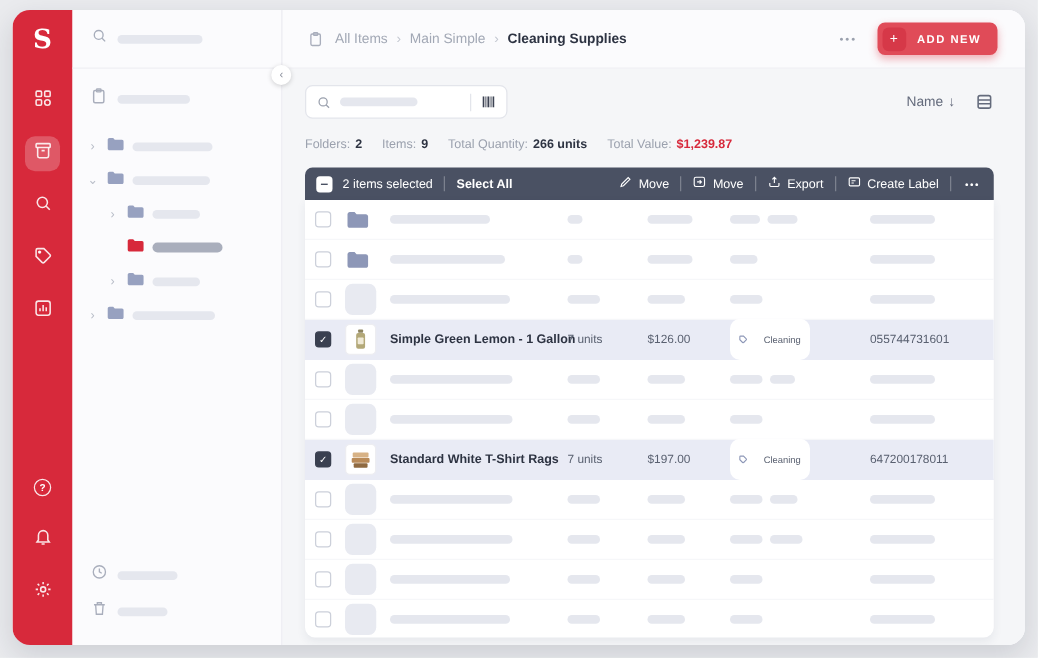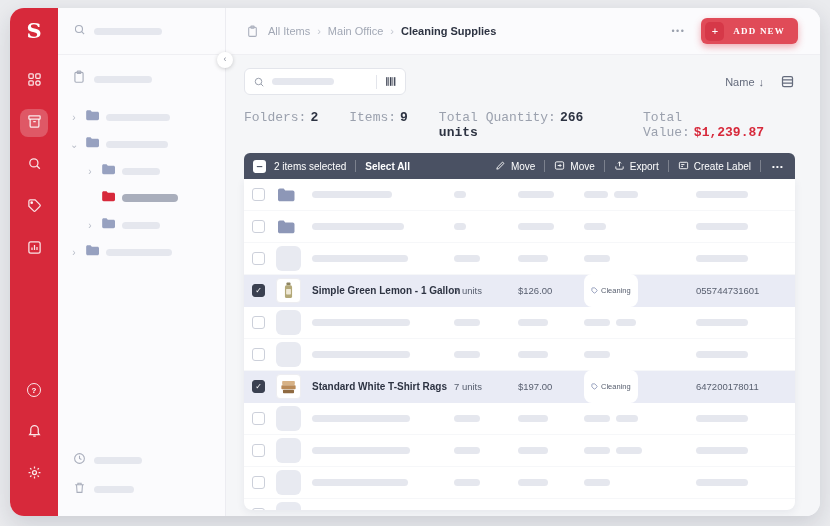--- a/index.html
+++ b/index.html
@@ -43,36 +43,36 @@
   .crumb-ic { color:#a9aebc; display:flex; margin-right:9px; }
   .crumb-ic svg { width:13px; height:13px; }
   .crumb { font-size:11px; color:#a2a8b5; cursor:pointer; }
   .crumb-sep { font-size:11px; color:#c3c7d0; margin:0 7px; }
   .crumb.current { color:#2d3342; font-weight:700; cursor:default; }
   .kebab { color:#9aa0ad; font-size:9px; letter-spacing:1.5px; margin-left:auto; cursor:pointer; padding:4px; }
   .add-btn { margin-left:12px; height:26px; background:#e04b58; border-radius:6px; display:flex; align-items:center;
              gap:9px; padding:0 13px 0 4px; cursor:pointer; box-shadow:0 3px 7px rgba(224,75,88,.45); }
   .add-plus { width:19px; height:19px; border-radius:5px; background:#d63848; color:#fff; font-size:11px;
               display:flex; align-items:center; justify-content:center; }
-  .add-label { color:#fff; font-size:9px; font-weight:700; letter-spacing:1.2px;font-family:Liberation Serif, serif; }
+  .add-label { color:#fff; font-size:9px; font-weight:700; letter-spacing:1.2px; }
 
   .content { flex:1; min-height:0; padding:13px 25px 0 18px; display:flex; flex-direction:column; overflow:hidden; }
   .controls { display:flex; align-items:center; flex:none; }
   .searchbox { width:162px; height:27px; background:#fff; border:1px solid #e3e5eb; border-radius:6px;
                display:flex; align-items:center; gap:7px; padding:0 8px; cursor:text; }
   .searchbox .mag { color:#9aa0ad; display:flex; }
   .searchbox .mag svg { width:12px; height:12px; }
   .sb-div { width:1px; height:14px; background:#e3e5eb; margin-left:auto; }
   .scan { color:#3c4252; display:flex; cursor:pointer; }
   .scan svg { width:13px; height:13px; }
   .sort { margin-left:auto; display:flex; align-items:center; gap:4px; color:#646b7c; font-size:11px; cursor:pointer; }
   .view-toggle { margin-left:16px; color:#646b7c; display:flex; cursor:pointer; }
   .view-toggle svg { width:15px; height:15px; }
 
-  .stats { flex:none; display:flex; gap:31px; margin:15px 0 13px; font-size:13px; color:#9ba1ae;font-family:Liberation Mono, monospace; }
+  .stats { flex:none; display:flex; gap:16px; margin:15px 0 13px; font-size:10px; color:#9ba1ae; }
   .stat b { color:#2d3342; margin-left:4px; font-weight:700; }
 
   .card { flex:1; min-height:0; display:flex; flex-direction:column; margin-bottom:6px; }
   .toolbar { height:26px; flex:none; background:#4a5163; border-radius:6px 6px 0 0; display:flex; align-items:center;
              padding:0 9px; color:#fff; }
   .tb-cb { width:13px; height:13px; background:#fff; border-radius:3px; display:flex; align-items:center;
            justify-content:center; color:#4a5163; font-size:11px; font-weight:700; line-height:0; cursor:pointer; }
   .tb-sel { font-size:10px; margin-left:8px;text-align:center; }
   .tb-sep { width:1px; height:12px; background:rgba(255,255,255,.28); margin:0 9px; }
   .tb-selectall { font-size:10px; font-weight:700; cursor:pointer; }
@@ -96,21 +96,21 @@
   .cb.checked { background:#3a4050; border-color:#3a4050; color:#fff; font-size:8px; }
   .folder-ic { color:#8d97b7; display:flex; }
   .folder-ic svg { width:19px; height:15px; }
   .thumb-sk { width:25px; height:25px; border-radius:6px; background:#e8eaf1; }
   .thumb-img { width:25px; height:25px; border-radius:4px; background:#fff; border:1px solid #ededf1;
                display:flex; align-items:center; justify-content:center; overflow:hidden; }
   .thumb-img svg { width:19px; height:19px; }
   .iname { font-size:10px; font-weight:700; color:#2d3342; white-space:nowrap; }
   .ival { font-size:9.5px; color:#596070; white-space:nowrap; }
   .chip { height:33px; background:#fff; border-radius:8px; padding:0 7px; display:inline-flex; align-items:center;
-          gap:3px; font-size:7.5px; color:#596070; cursor:pointer; }
+          gap:13px; font-size:7.5px; color:#596070; cursor:pointer; }
   .chip svg { width:7px; height:7px; color:#8d97b7; }
 </style>
 </head>
 <body>
 
 <div class="window">
 
   <div class="rail">
     <div class="logo">S</div>
 
@@ -274,21 +274,21 @@
 
     <div class="hdr">
       <span class="crumb-ic">
         <svg viewBox="0 0 24 24" fill="none" stroke="currentColor" stroke-width="2">
             <rect x="5" y="4" width="14" height="17" rx="2"></rect>
             <rect x="9" y="2" width="6" height="4" rx="1"></rect>
           </svg>
       </span>
       <span class="crumb">All Items</span>
       <span class="crumb-sep">›</span>
-      <span class="crumb">Main Office</span>
+      <span class="crumb">Main Simple</span>
       <span class="crumb-sep">›</span>
       <span class="crumb current">Cleaning Supplies</span>
       <span class="kebab">•••</span>
       <div class="add-btn">
         <span class="add-plus">+</span>
         <span class="add-label">ADD NEW</span>
       </div>
     </div>
 
     <div class="content">

